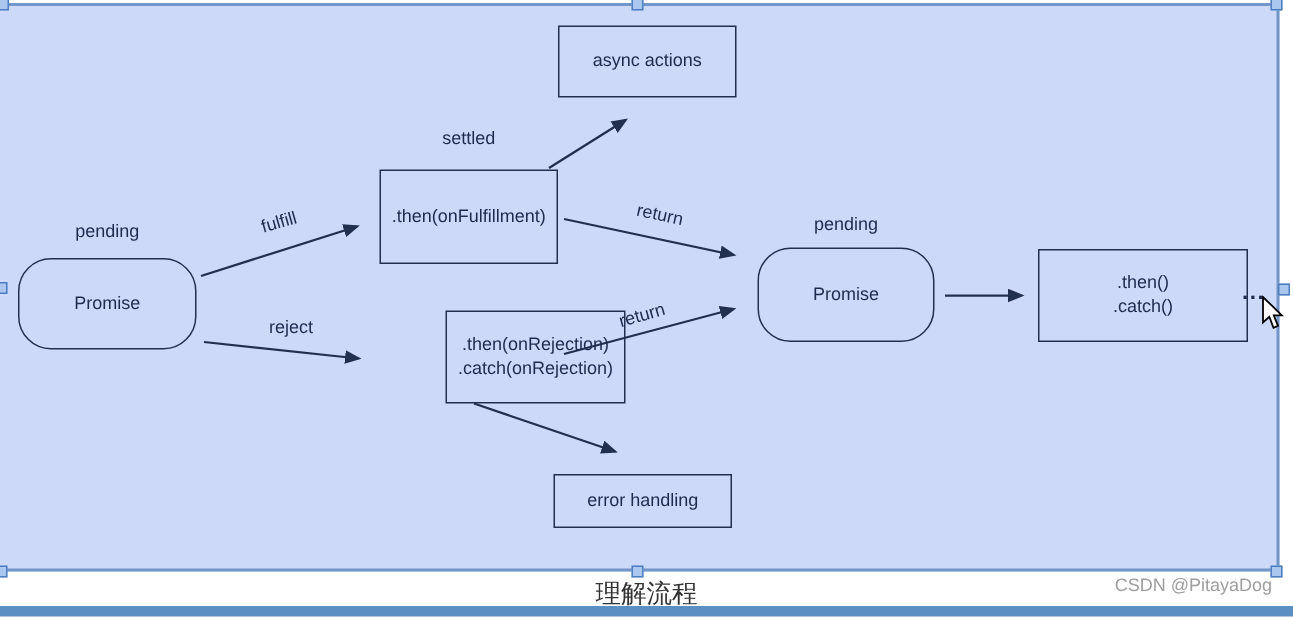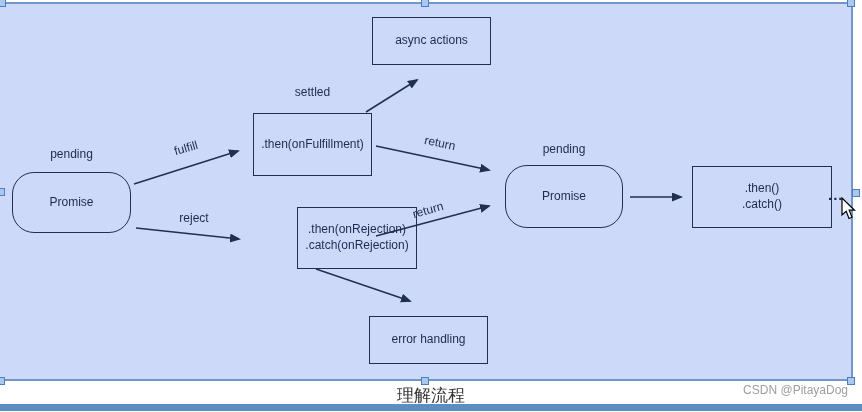--- a/index.html
+++ b/index.html
@@ -106,21 +106,21 @@
 
   <div class="node" style="left:253px;top:207px;width:120px;height:62px;margin-left:44px;">
     <span>.then(onRejection)</span>
     <span>.catch(onRejection)</span>
   </div>
 
   <div class="node" style="left:372px;top:17px;width:119px;height:48px;">
     <span>async actions</span>
   </div>
 
-  <div class="node" style="left:369px;top:316px;width:119px;height:48px;justify-content:center;">
+  <div class="node" style="left:369px;top:316px;width:119px;height:36px;justify-content:center;">
     <span>error handling</span>
   </div>
 
   <div class="node rounded" style="left:505px;top:165px;width:118px;height:63px;">
     <span>Promise</span>
   </div>
   <div class="state-label" style="left:505px;top:142px;width:118px;">pending</div>
 
   <div class="node" style="left:692px;top:166px;width:140px;height:62px;">
     <span>.then()</span>

